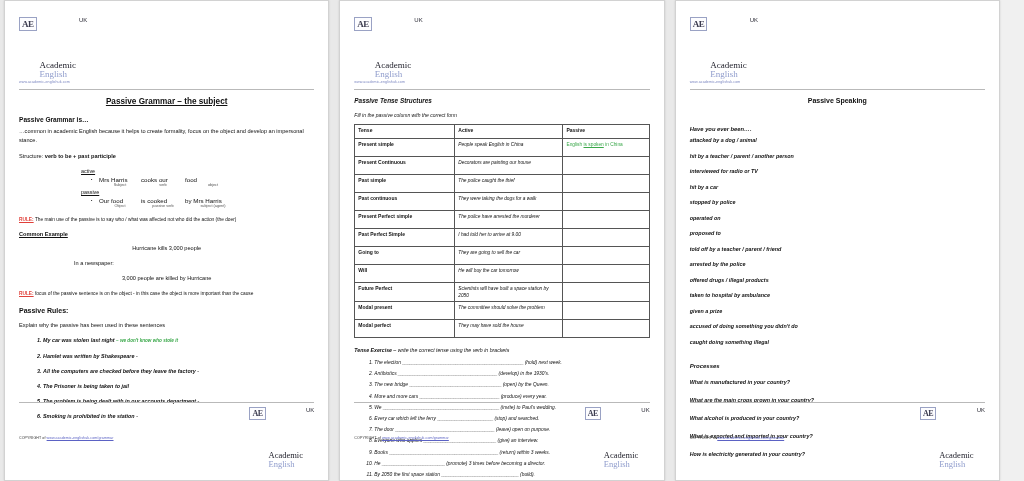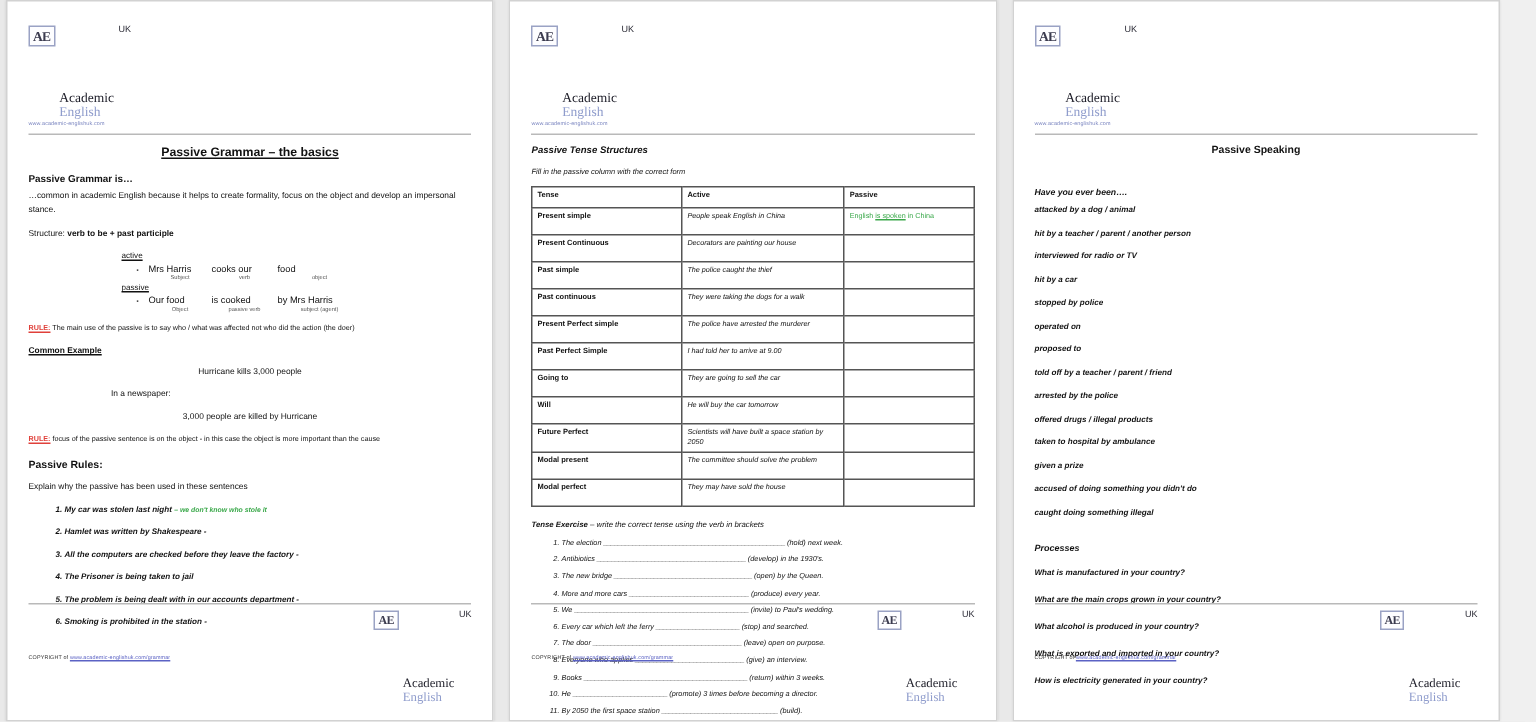--- a/index.html
+++ b/index.html
@@ -211,21 +211,21 @@
           <span class="logo-academic">Academic</span>
           <span class="logo-english">English</span>
         </span>
         <span class="logo-uk">UK</span>
       </div>
       <div class="logo-url">www.academic-englishuk.com</div>
     </div>
 
     <hr class="hr-head">
 
-    <div class="doc-title">Passive Grammar – the basics</div>
+    <div class="doc-title">Passive Grammar – the subject</div>
 
     <div class="p1 bold">Passive Grammar is…</div>
     <div class="p1 small-gap">…common in academic English because it helps to create formality, focus on the object and develop an impersonal stance.</div>
 
     <div class="struct">
       <span>Structure: </span><b>verb to be + past participle</b>
     </div>
 
     <div class="diagram">
       <div class="diag-label">active</div>

